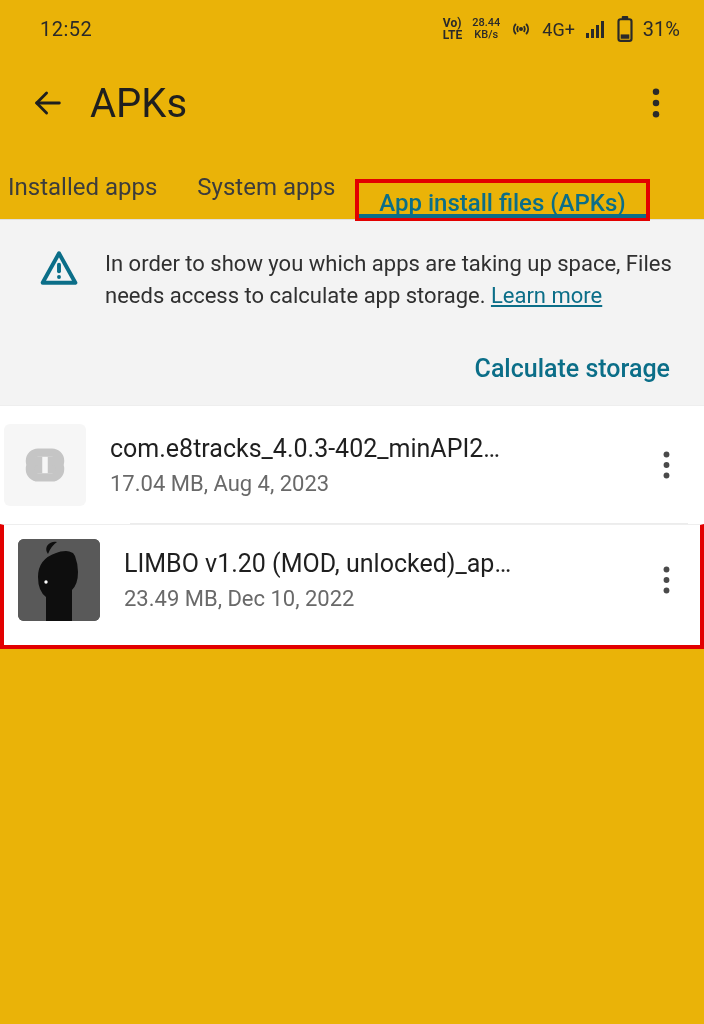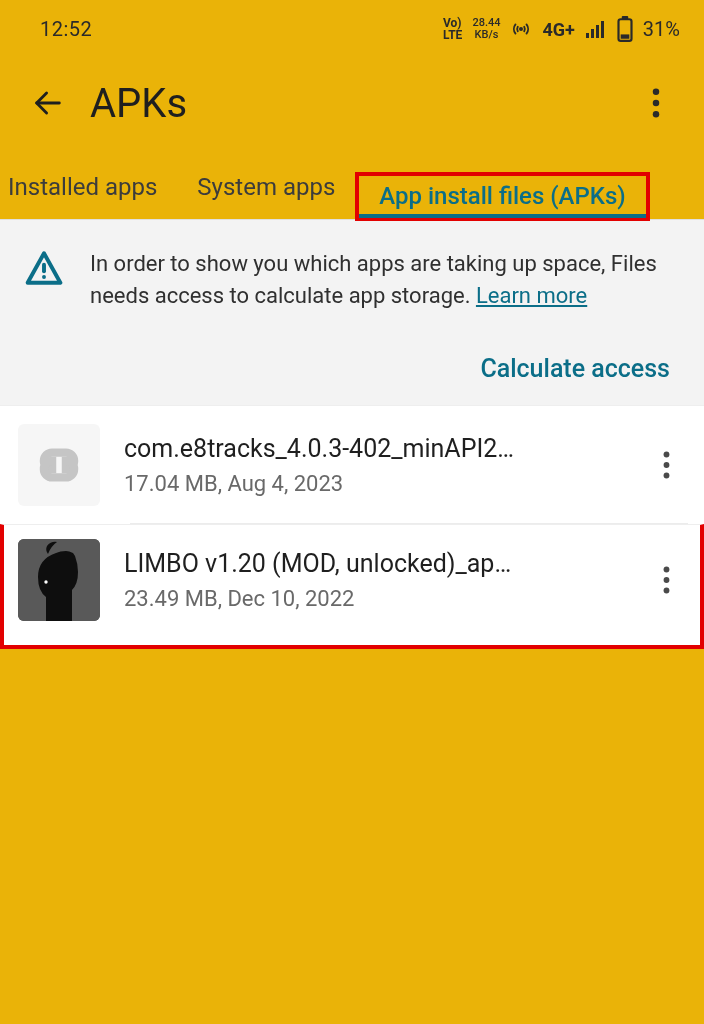--- a/index.html
+++ b/index.html
@@ -5,48 +5,48 @@
     * { margin:0; padding:0; box-sizing:border-box; font-family: Roboto, "Segoe UI", Arial, sans-serif; -webkit-font-smoothing: antialiased; }
     html,body { width:704px; height:1024px; background:#ffffff; color:#202124; }
     .screen { width:704px; height:1024px; background:#eab308; display:flex; flex-direction:column; position:relative; }
 
     
     .status { height:58px; display:flex; align-items:center; justify-content:space-between; padding:0 24px 0 40px; font-size:20px; color:#2a2a2a; }
     .status .left { font-weight:400; letter-spacing:0.5px; }
     .status .right { display:flex; align-items:center; gap:10px; }
     .status .volte { display:flex; flex-direction:column; line-height:12px; font-size:12px; font-weight:700; }
     .status .speed { display:flex; flex-direction:column; line-height:12px; font-size:11px; font-weight:500;text-align:center; }
-    .status .fourg { font-size:18px; font-weight:700; }
+    .status .fourg { font-size:18px; font-weight:400; }
     .status .sig { display:inline-block; }
     .status .batt-pct { font-size:20px; }
 
     
     .header { height:90px; display:flex; align-items:center; padding:0 26px; }
     .hdr-back { width:44px; height:44px; display:flex; align-items:center; justify-content:center; margin-right:20px; background:none; border:none; cursor:pointer; }
     .hdr-title { font-size:40px; font-weight:400; color:#1f1f1f; flex:1; }
     .hdr-more { width:44px; height:44px; display:flex; align-items:center; justify-content:center; background:none; border:none; cursor:pointer; }
 
     
     .tabs { display:flex; align-items:flex-end; height:72px; border-bottom:1px solid #e0e0e0; column-gap:0; }
     .tab { font-size:24px; color:#3c3c3c; padding:0 20px 18px 20px; white-space:nowrap; background:none; border:none; cursor:pointer; font-weight:400; position:relative; }
     .tab:first-child { padding-left:8px; }
     .tab.active { color:#0b6e88; font-weight:500; }
     .tab-indicator { position:absolute; bottom:-1px; left:0; right:0; height:4px; background:#0b6e88; }
-    .tab.highlight-box { border:4px solid #e20000; margin-bottom:-2px; padding-bottom:7px; margin-top:-8px; padding-top:6px;}
+    .tab.highlight-box { border:4px solid #e20000; margin-bottom:-2px; padding-bottom:0; margin-top:-8px; padding-top:6px;}
 
     
-    .info-card { background:#f3f3f3; padding:28px 28px 22px 24px; display:flex; flex-direction:column; border-bottom:1px solid #eee; }
+    .info-card { background:#f3f3f3; padding:28px 28px 22px 39px; display:flex; flex-direction:column; border-bottom:1px solid #eee; }
     .info-row { display:flex; gap:26px; }
     .info-icon { flex:0 0 40px; color:#0b6e88; margin-top:2px; }
     .info-text { font-size:22px; line-height:32px; color:#303030; }
     .info-link { color:#0b6e88; text-decoration:underline; cursor:pointer; }
     .info-action { align-self:flex-end; margin-top:42px; font-size:25px; font-weight:500; color:#0b6e88; background:none; border:none; cursor:pointer; margin-right:6px; }
 
     
-    .file-item { display:flex; align-items:center; padding:18px 16px 18px 18px; background:#ffffff; position:relative; }
+    .file-item { display:flex; align-items:center; padding:18px 16px 18px 4px; background:#ffffff; position:relative; }
     .file-item + .file-item { border-top:1px solid #eee; }
     .file-thumb { width:82px; height:82px; border-radius:6px; flex:0 0 82px; display:flex; align-items:center; justify-content:center; margin-right:24px; }
     .file-text { flex:1 1 auto; min-width:0; }
     .file-name { font-size:25px; color:#1f1f1f; overflow:hidden; text-overflow:ellipsis; white-space:nowrap; max-width:460px; }
     .file-meta { font-size:22px; color:#696969; margin-top:8px; }
     .file-more { width:44px; height:44px; display:flex; align-items:center; justify-content:center; background:none; border:none; cursor:pointer; flex:0 0 44px; }
     .file-divider { position:absolute; left:130px; right:16px; bottom:0; height:1px; background:#ececec; }
 
     .red-box { border:4px solid #e20000; }
     .red-box.row { padding:14px 12px 24px 14px; }
@@ -130,21 +130,21 @@
         <svg width="40" height="36" viewBox="0 0 24 22" fill="none" stroke="#0b6e88" stroke-width="2.4" stroke-linejoin="round">
           <path d="M12 2 L22 20 L2 20 Z"></path>
           <line x1="12" y1="9" x2="12" y2="13" stroke-linecap="round"></line>
           <circle cx="12" cy="16.5" r="1.2" fill="#0b6e88" stroke="none"></circle>
         </svg>
       </span>
       <div class="info-text">
         <span>In order to show you which apps are taking up space, Files needs access to calculate app storage. </span><a class="info-link">Learn more</a>
       </div>
     </div>
-    <button class="info-action">Calculate access</button>
+    <button class="info-action">Calculate storage</button>
   </div>
 
   <div>
 
     <div class="file-item">
       <div class="file-thumb" style="background:#f6f6f6;">
         <svg width="66" height="66" viewBox="0 0 48 48">
           <path d="M19 12 a9 9 0 1 0 0 18 h3 v-6 h-3 a3 3 0 1 1 0-6 h10 a3 3 0 1 1 0 6 h-3 v6 h3 a9 9 0 1 0 0-18 z" fill="#c5c5c5"></path>
           <path d="M29 36 a9 9 0 1 0 0-18 h-3 v6 h3 a3 3 0 1 1 0 6 h-10 a3 3 0 1 1 0-6 h3 v-6 h-3 a9 9 0 1 0 0 18 z" fill="#c5c5c5"></path>
         </svg>

